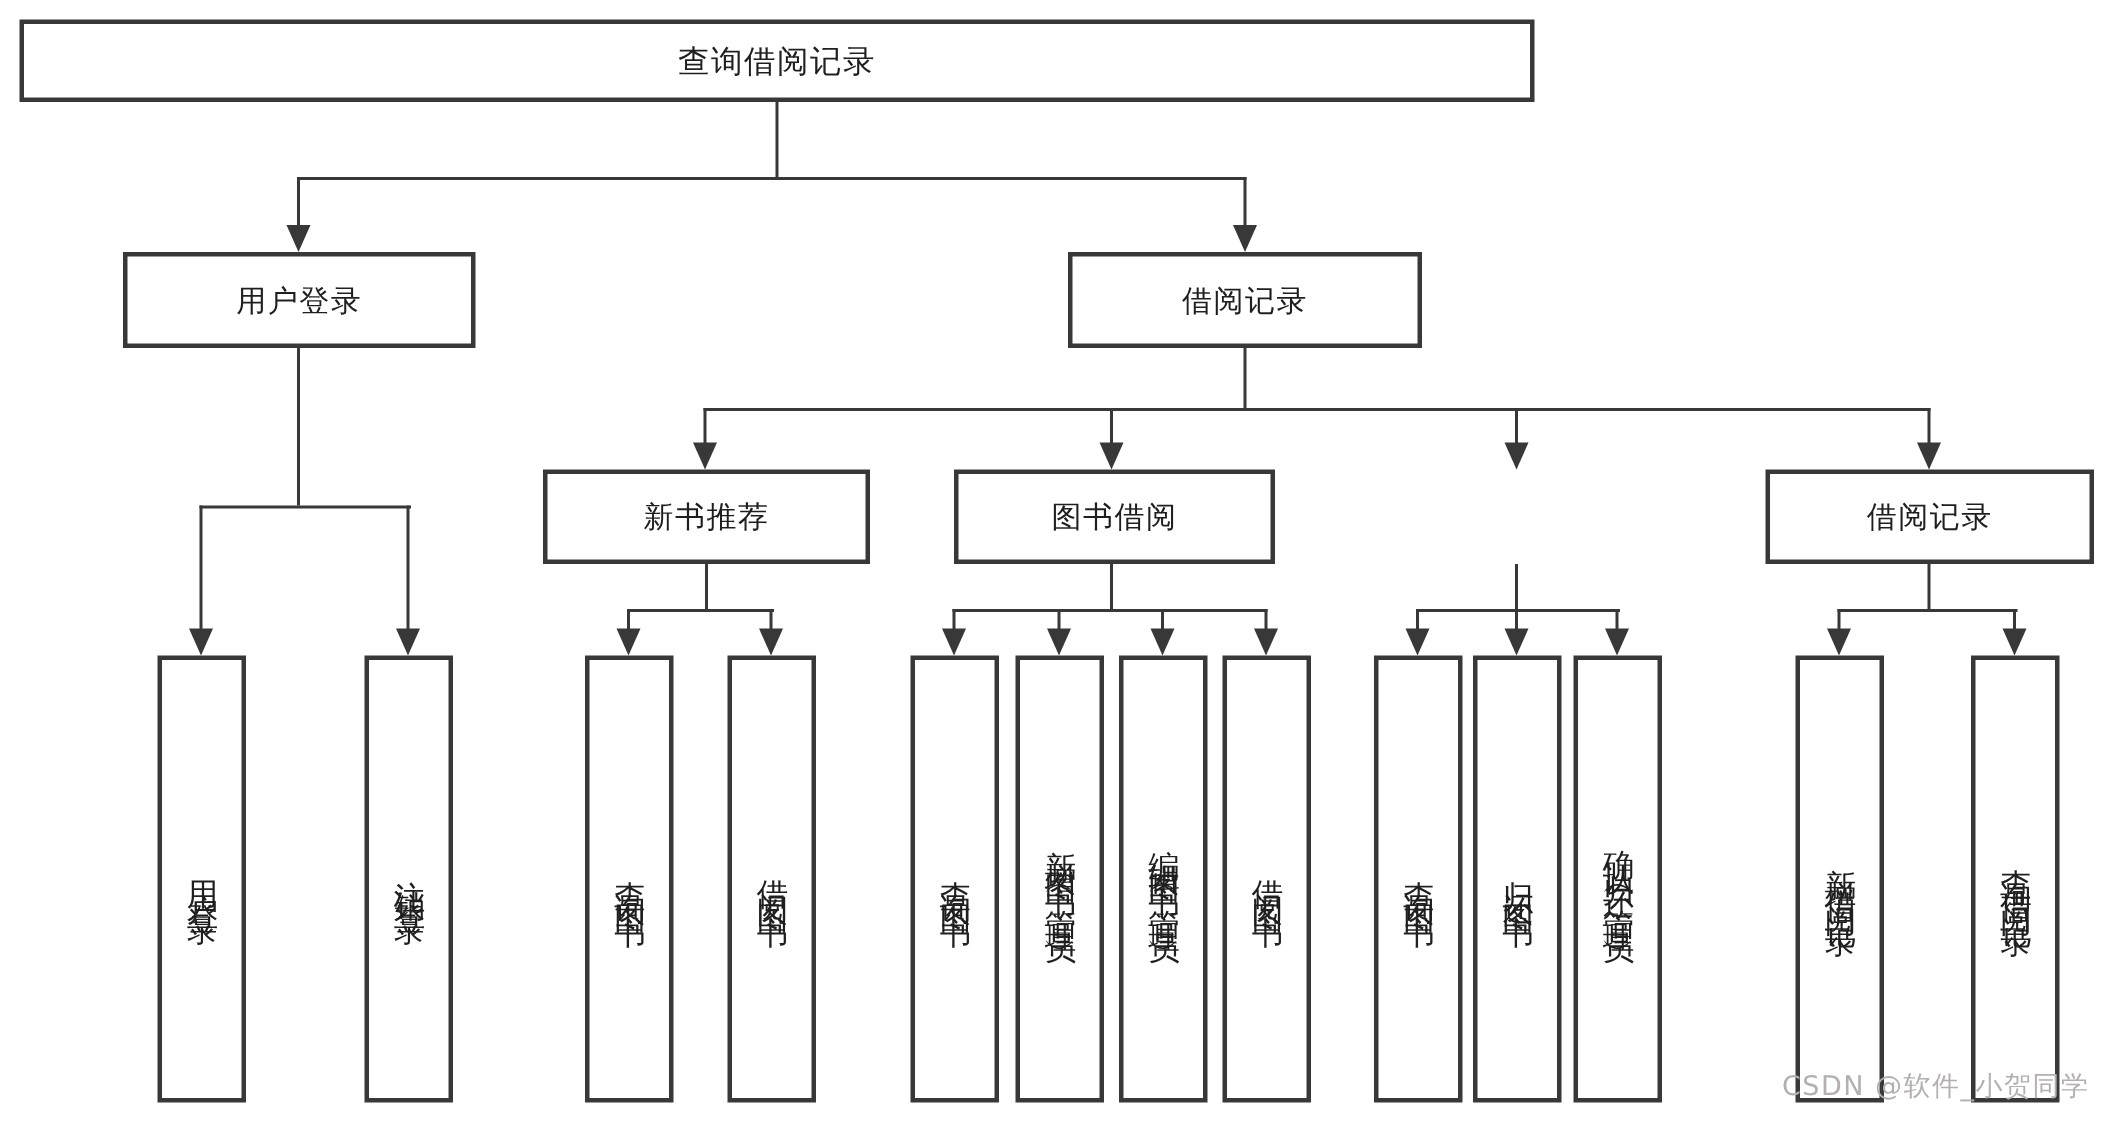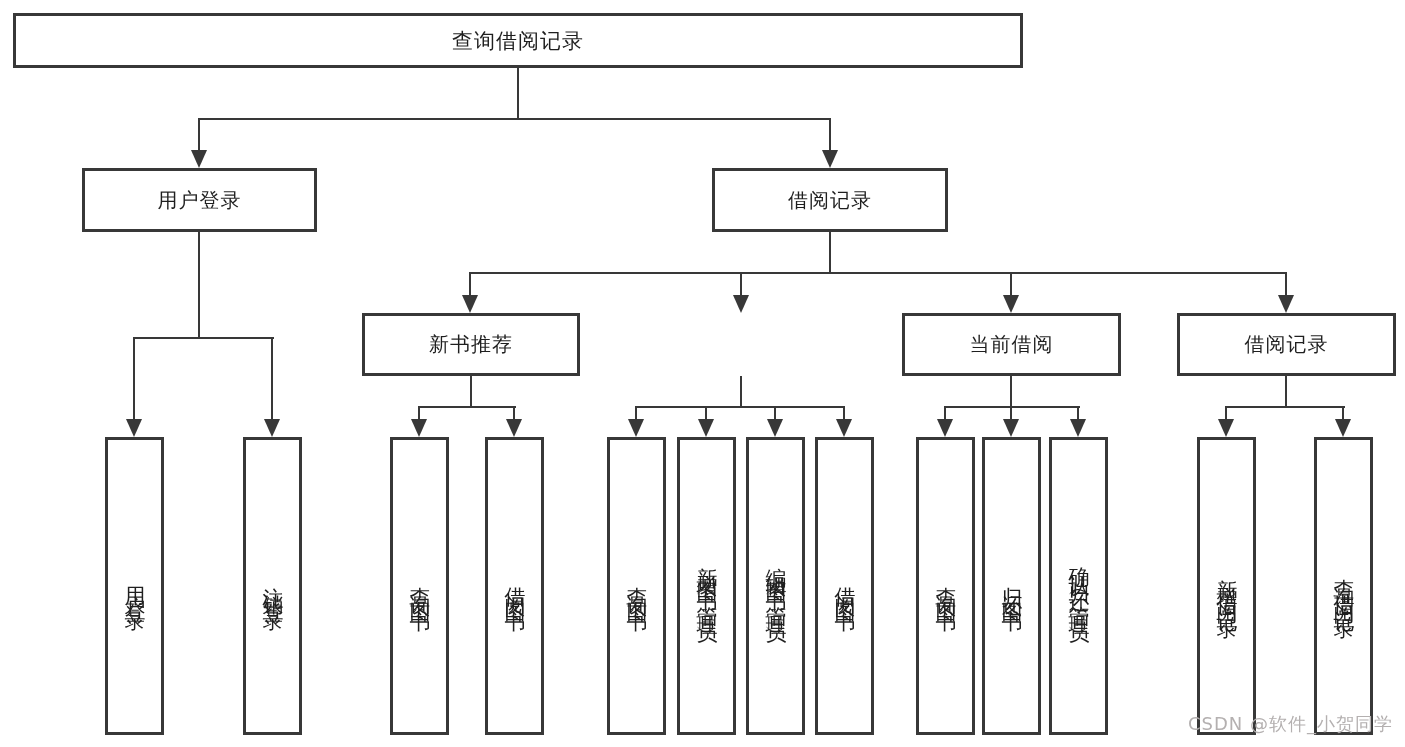--- a/index.html
+++ b/index.html
@@ -126,22 +126,22 @@
   <div class="node" style="left:82px;top:168px;width:235px;height:64px">
     <span>用户登录</span>
   </div>
   <div class="node" style="left:712px;top:168px;width:236px;height:64px">
     <span>借阅记录</span>
   </div>
 
   <div class="node" style="left:362px;top:313px;width:218px;height:63px">
     <span>新书推荐</span>
   </div>
-  <div class="node" style="left:902px;top:313px;width:219px;height:63px">
-    <span>当前借阅</span>
+  <div class="node" style="left:636px;top:313px;width:214px;height:63px">
+    <span>图书借阅</span>
   </div>
   <div class="node" style="left:1177px;top:313px;width:219px;height:63px">
     <span>借阅记录</span>
   </div>
 
   <div class="node leaf" style="left:105px">
     <span>用户登录</span>
   </div>
   <div class="node leaf" style="left:243px">
     <span>注销登录</span>

